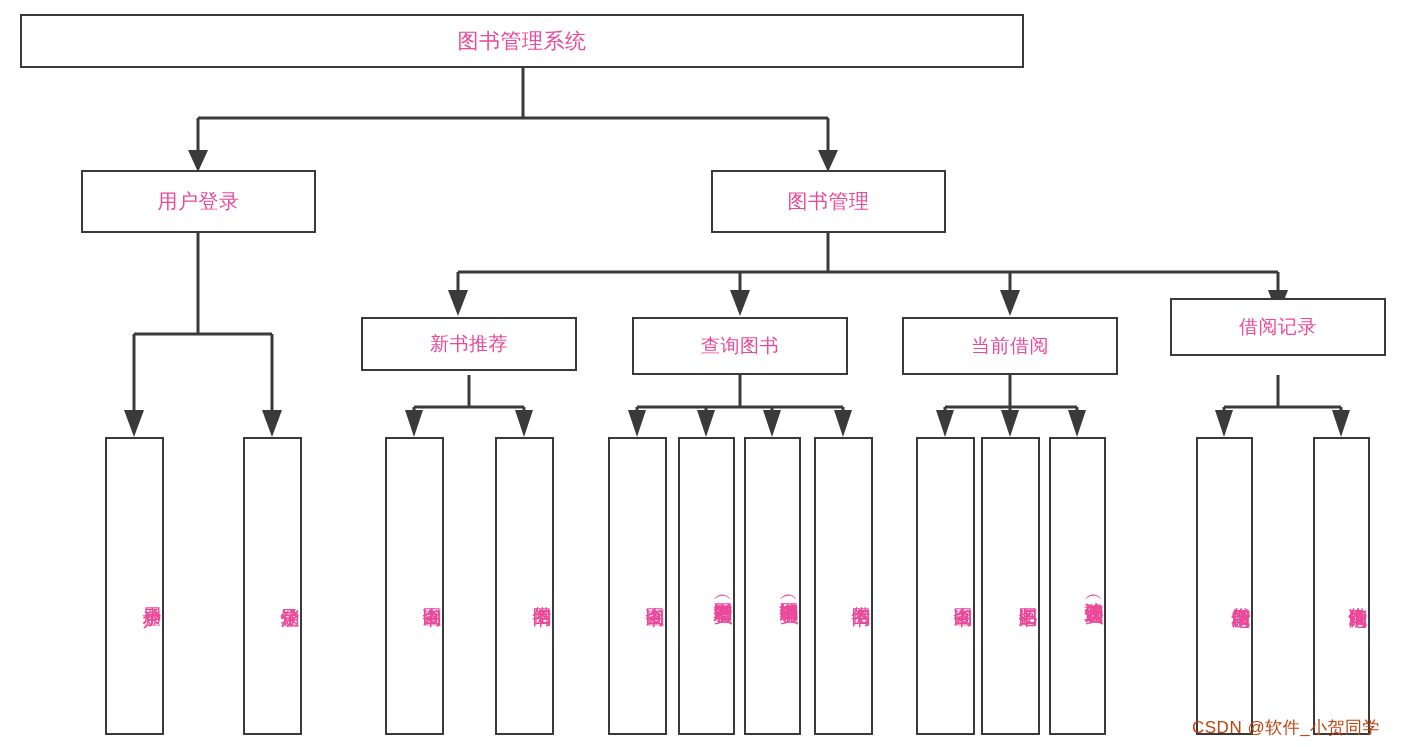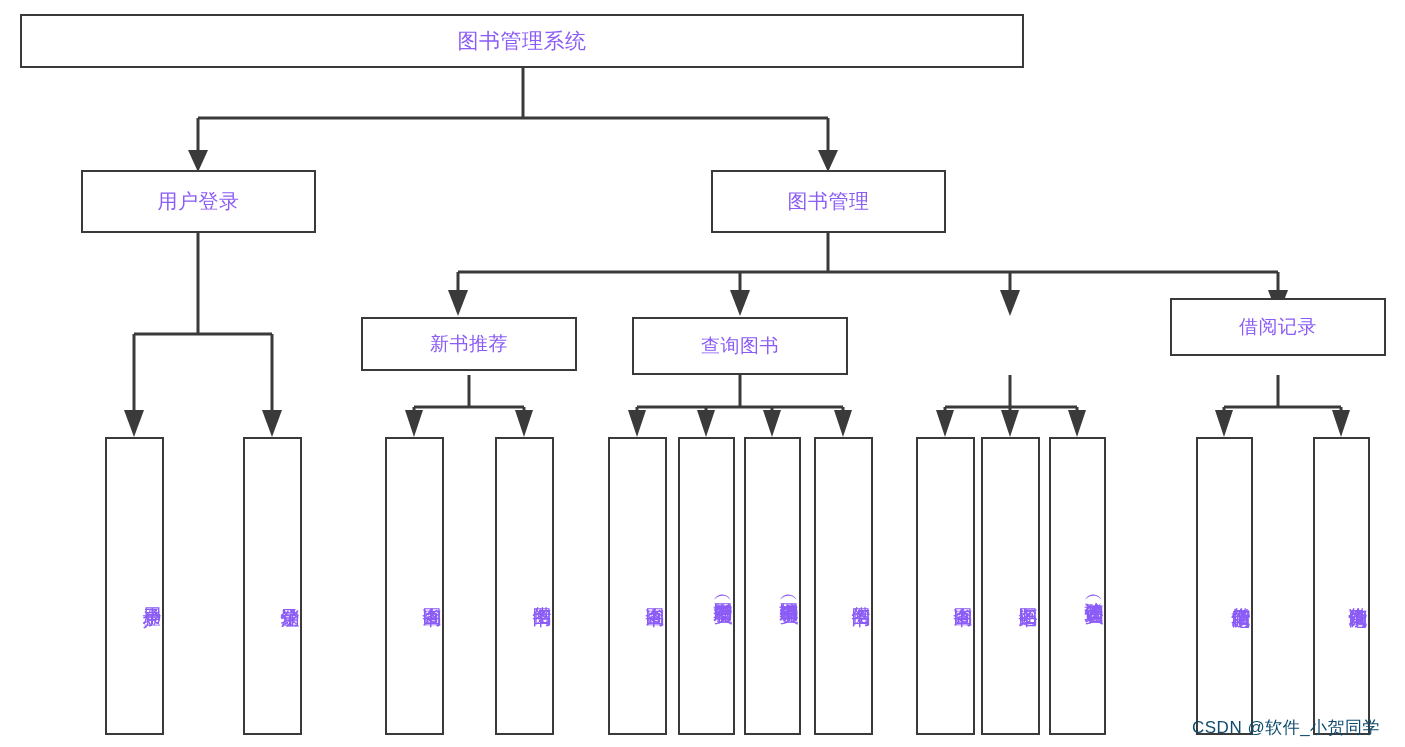--- a/index.html
+++ b/index.html
@@ -26,21 +26,21 @@
     pointer-events: none;
   }
   .node {
     position: absolute;
     box-sizing: border-box;
     border: 2px solid #3a3a3a;
     background: #ffffff;
     display: flex;
     align-items: center;
     justify-content: center;
-    color: #8b5cf6;
+    color: #ec4899;
     font-weight: 400;
     letter-spacing: 0.5px;
   }
   .node.root {
     font-size: 21px;
   }
   .node.mid {
     font-size: 20px;
   }
   .node.sub {
@@ -53,21 +53,21 @@
     align-items: flex-start;
     justify-content: center;
     padding-top: 14px;
     line-height: 1.08;
   }
   .node.leaf.tall {
     padding-top: 6px;
   }
   .watermark {
     position: absolute;
-    color: #0c4a6e;
+    color: #c2410c;
     font-size: 17px;
     white-space: nowrap;
     letter-spacing: 0.5px;
   }
 </style>
 </head>
 <body>
 
 <div id="canvas">
 
@@ -146,20 +146,21 @@
     </g>
   </svg>
 
   <div class="node root" style="left:20px; top:14px; width:1004px; height:54px;">图书管理系统</div>
 
   <div class="node mid" style="left:81px; top:170px; width:235px; height:63px;">用户登录</div>
   <div class="node mid" style="left:711px; top:170px; width:235px; height:63px;">图书管理</div>
 
   <div class="node sub" style="left:361px; top:317px; width:216px; height:54px;">新书推荐</div>
   <div class="node sub" style="left:632px; top:317px; width:216px; height:58px;">查询图书</div>
+  <div class="node sub" style="left:902px; top:317px; width:216px; height:58px;">当前借阅</div>
   <div class="node sub" style="left:1170px; top:298px; width:216px; height:58px;">借阅记录</div>
 
   <div class="node leaf" style="left:105px; top:437px; width:59px; height:298px;">用户登录</div>
   <div class="node leaf" style="left:243px; top:437px; width:59px; height:298px;">注销登录</div>
 
   <div class="node leaf" style="left:385px; top:437px; width:59px; height:298px;">查询图书</div>
   <div class="node leaf" style="left:495px; top:437px; width:59px; height:298px;">借阅图书</div>
 
   <div class="node leaf" style="left:608px; top:437px; width:59px; height:298px;">查询图书</div>
   <div class="node leaf tall" style="left:678px; top:437px; width:57px; height:298px;">新增图书（管理员）</div>

